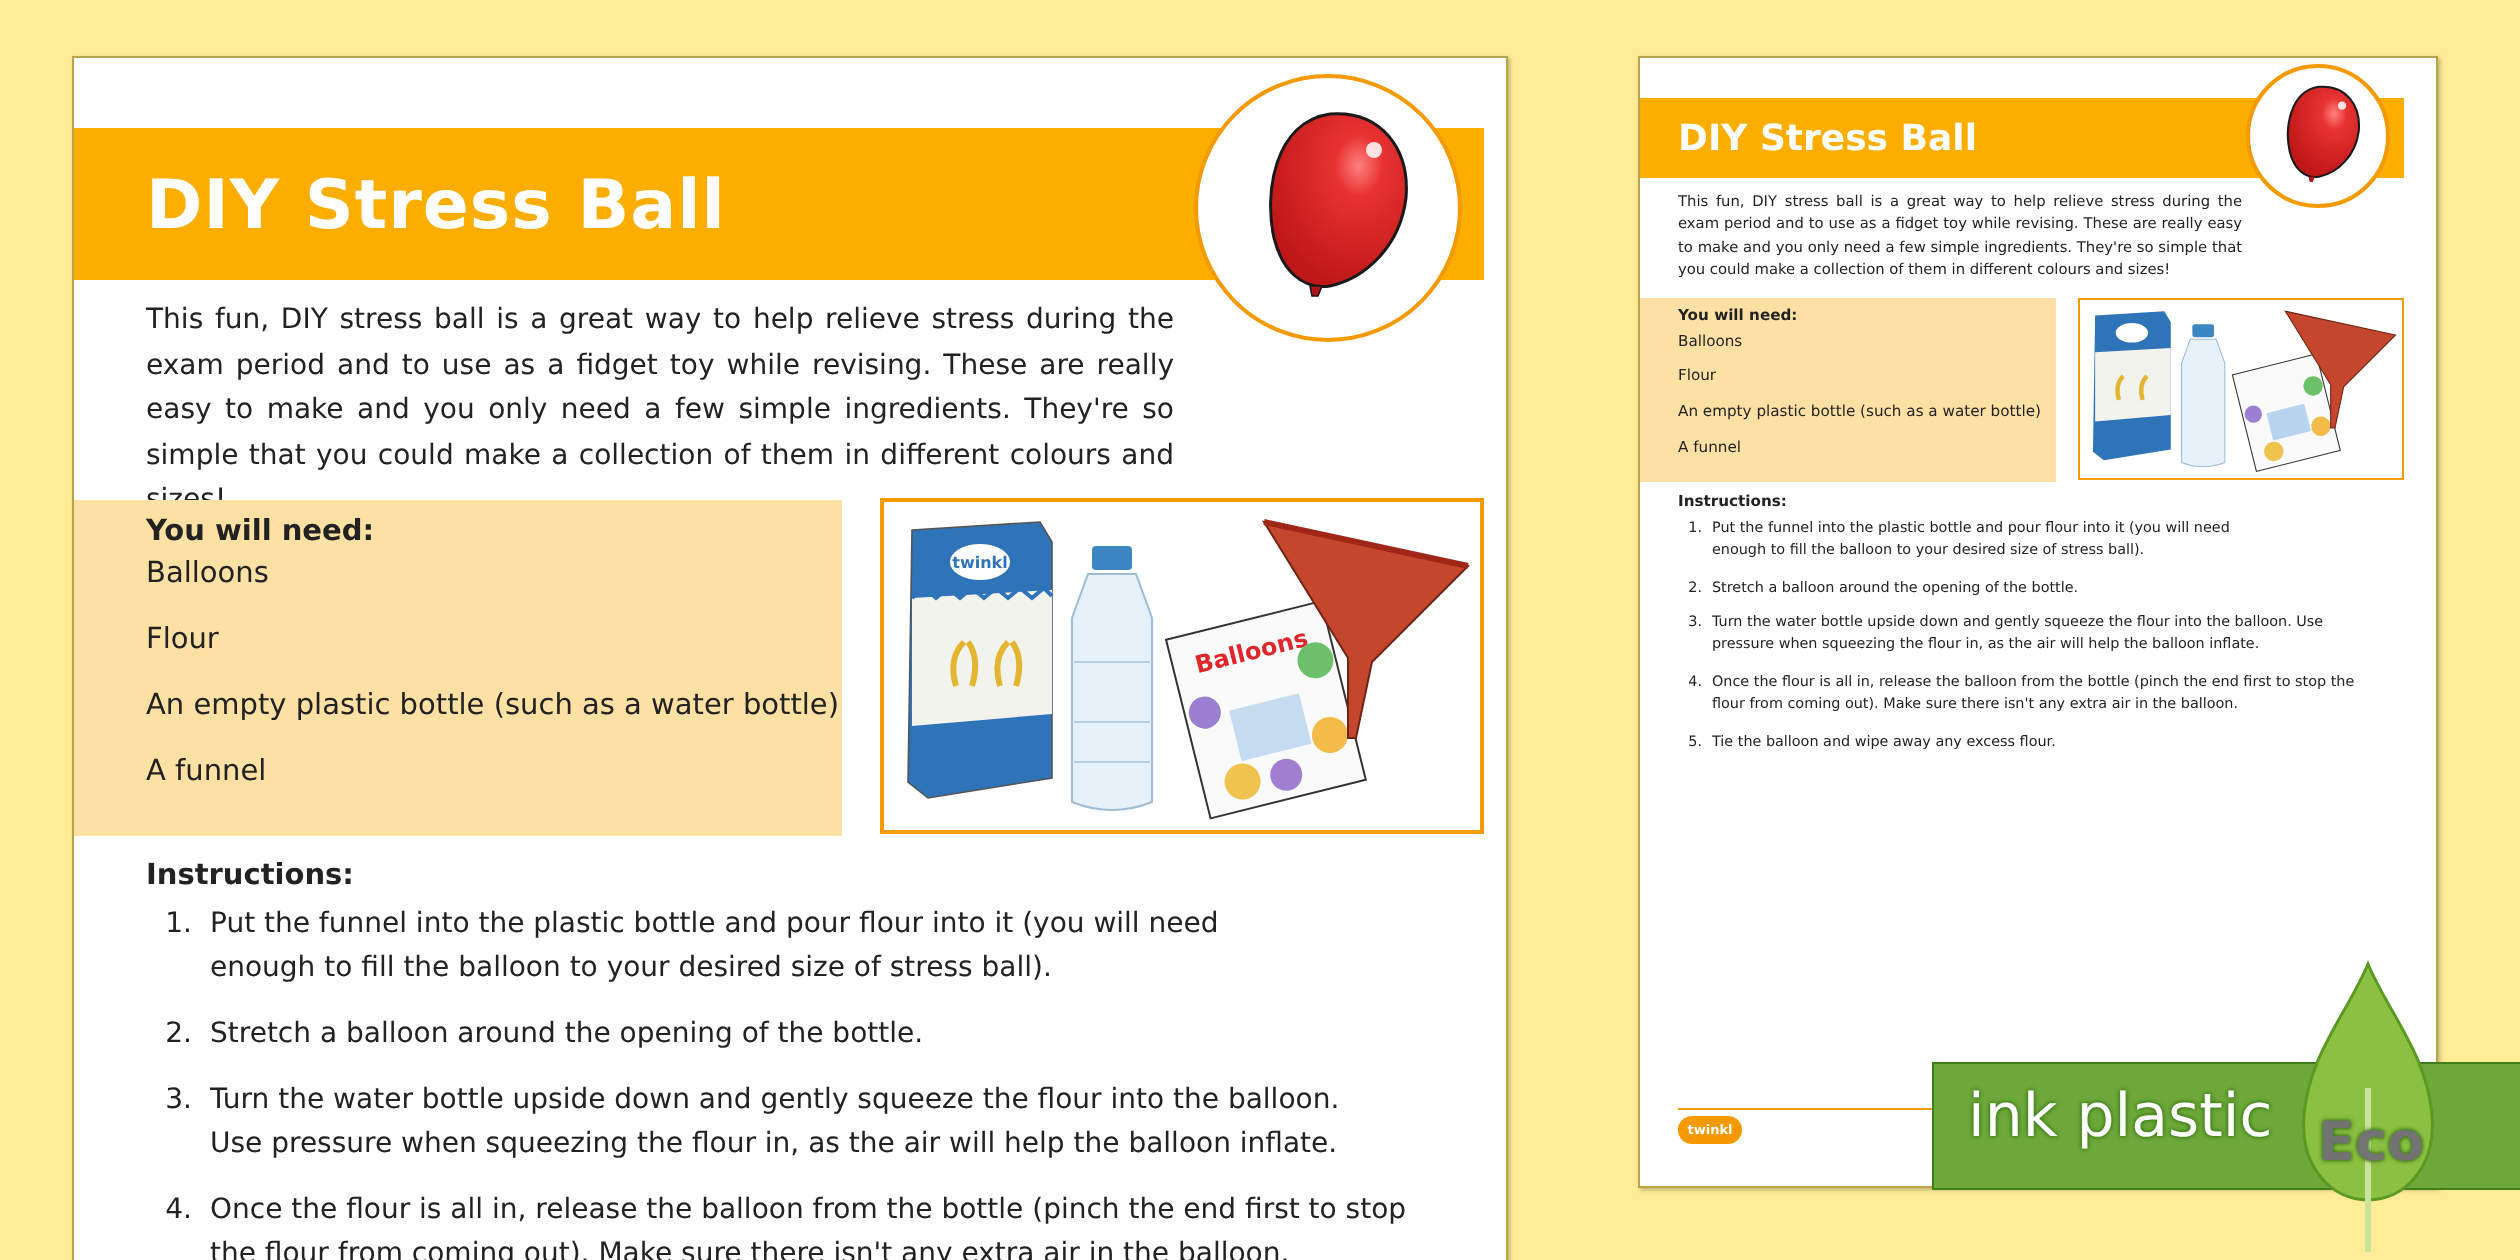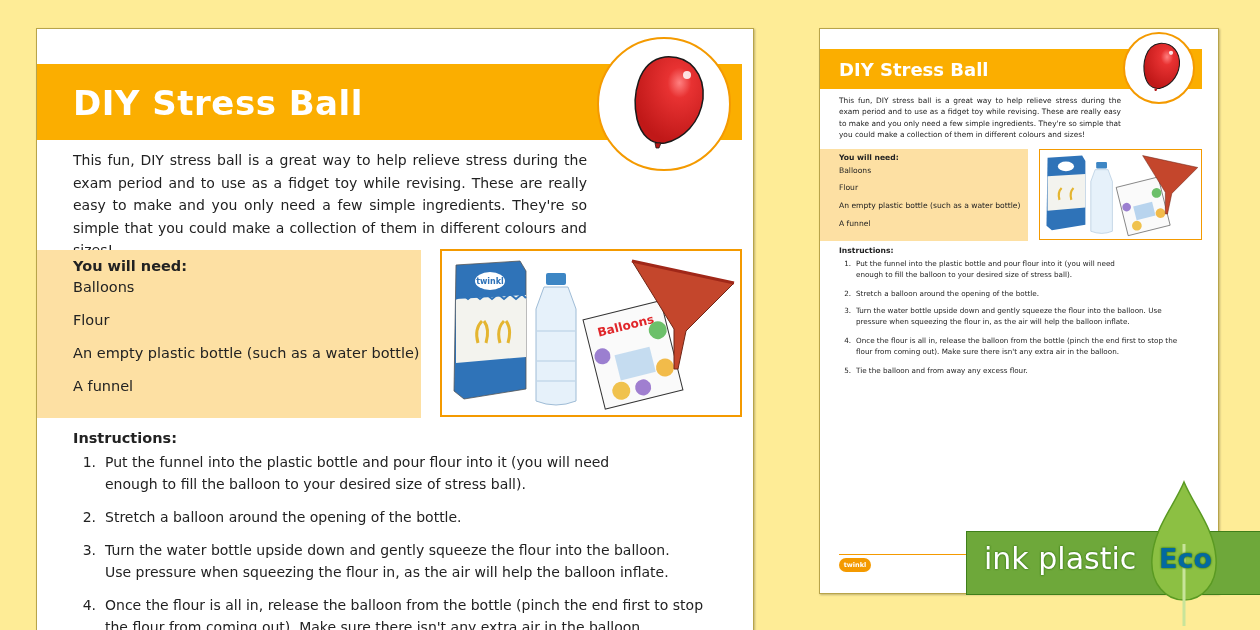--- a/index.html
+++ b/index.html
@@ -82,21 +82,21 @@
     position: absolute; left: 966px; top: 531px; width: 294px; height: 64px;
     background: #6ea83a; border: 1px solid #3f7f1a; border-right: none;
   }
   .eco-text {
     position: absolute; left: 984px; top: 541px; color: #fff; font-size: 30px;
     font-family: "DejaVu Sans", sans-serif;
     text-shadow: 0 0 2px #3a7a16, 0 0 2px #3a7a16;
   }
   .eco-leaf { position: absolute; left: 1148px; top: 480px; }
   .eco-label {
-    position: absolute; left: 1159px; top: 543px; color: #0369a1; font-size: 27px; font-weight: bold;
+    position: absolute; left: 1159px; top: 556px; color: #737373; font-size: 27px; font-weight: bold;
     text-shadow: 0 0 2px #3a7a16, 0 0 2px #3a7a16;
   }
 </style>
 </head>
 <body>
 
 <div class="page-big">
   <div class="big-banner"></div>
   <div class="big-title">DIY Stress Ball</div>
 
@@ -234,21 +234,21 @@
   <div class="sm-step" style="top:259px">
     <span class="num">2.</span><span class="txt">Stretch a balloon around the opening of the bottle.</span>
   </div>
   <div class="sm-step" style="top:276px">
     <span class="num">3.</span><span class="txt" style="width:318px">Turn the water bottle upside down and gently squeeze the flour into the balloon. Use pressure when squeezing the flour in, as the air will help the balloon inflate.</span>
   </div>
   <div class="sm-step" style="top:306px">
     <span class="num">4.</span><span class="txt" style="width:335px">Once the flour is all in, release the balloon from the bottle (pinch the end first to stop the flour from coming out). Make sure there isn't any extra air in the balloon.</span>
   </div>
   <div class="sm-step" style="top:336px">
-    <span class="num">5.</span><span class="txt">Tie the balloon and from away any excess flour.</span>
+    <span class="num">5.</span><span class="txt">Tie the balloon and wipe away any excess flour.</span>
   </div>
 
   <div class="sm-footer-line"></div>
   <div class="sm-logo">twinkl</div>
 </div>
 
 <div class="eco-bar"></div>
 <div class="eco-text">ink plastic</div>
 <svg class="eco-leaf" width="72" height="150" viewBox="0 0 72 150">
   <path d="M36 2 C46 26 66 48 68 78 C70 104 54 120 36 120 C18 120 2 104 4 78 C6 48 26 26 36 2 Z" fill="#8cc043" stroke="#5a9a22" stroke-width="1.5"></path>

